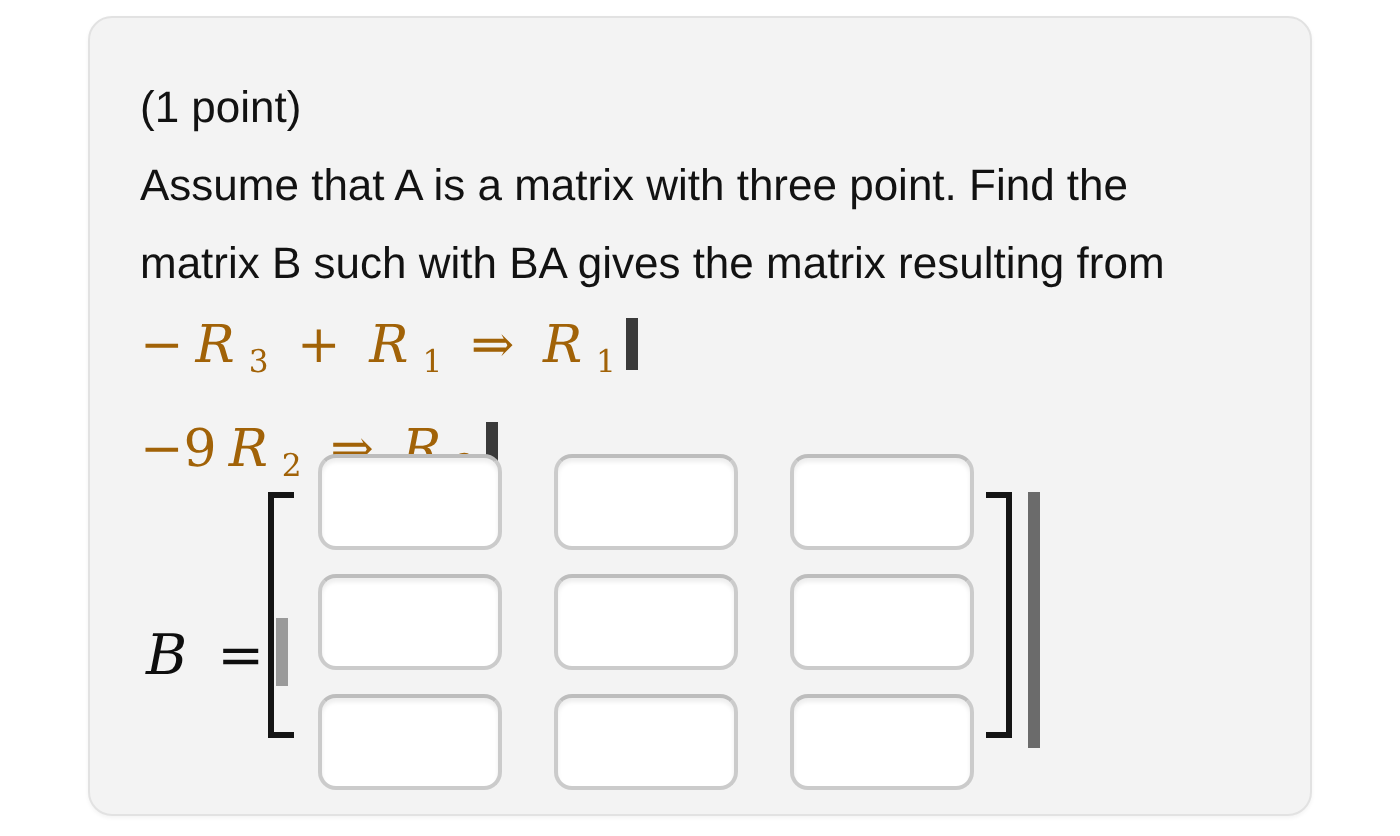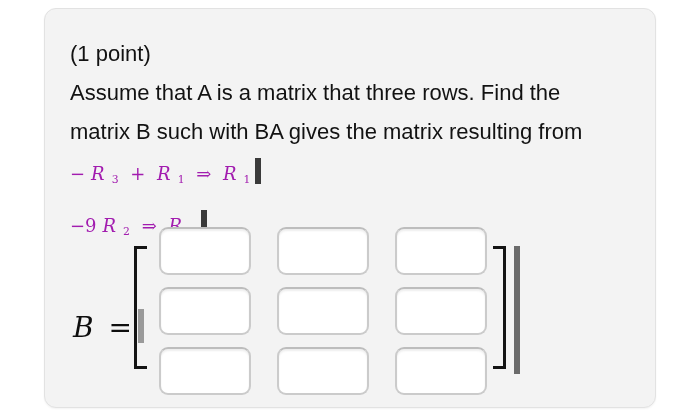--- a/index.html
+++ b/index.html
@@ -23,23 +23,23 @@
     left: 19px; top: 22px;
     color: #121212;
     font-size: 22px;
     line-height: 33px;
     white-space: nowrap;
   }
   
   .math-row {
     position: absolute;
     left: 19px;
-    color: #a21caf;
+    color: #a16207;
     font-family: "DejaVu Serif", serif;
-    font-size: 18px;
+    font-size: 26px;
     white-space: nowrap;
   }
   .math-row-1 { top: 146px; }
   .math-row-2 { top: 198px; }
   .m-var { font-style: italic; }
   .m-op  { font-style: normal; }
   .m-sub {
     font-style: normal;
     font-size: 0.6em;
     vertical-align: -0.3em;
@@ -117,21 +117,21 @@
     outline: none;
   }
 </style>
 </head>
 <body>
 
 <div class="card">
 
   <div class="text-block">
     <div>(1 point)</div>
-    <div>Assume that A is a matrix that three rows. Find the</div>
+    <div>Assume that A is a matrix with three point. Find the</div>
     <div>matrix B such with BA gives the matrix resulting from</div>
   </div>
 
   <div class="math-row math-row-1"><span class="m-op">−</span><span class="m-var">R</span><span class="m-sub">3</span><span class="m-op"> + </span><span class="m-var">R</span><span class="m-sub">1</span><span class="m-op"> ⇒ </span><span class="m-var">R</span><span class="m-sub">1</span><span class="m-cursor"></span></div>
   <div class="math-row math-row-2"><span class="m-op">−9</span><span class="m-var">R</span><span class="m-sub">2</span><span class="m-op"> ⇒ </span><span class="m-var">R</span><span class="m-sub">2</span><span class="m-cursor"></span></div>
 
   <div class="b-equals">
     <span class="var">B</span><span class="eq">=</span><span class="answer-cursor"></span>
   </div>
 

